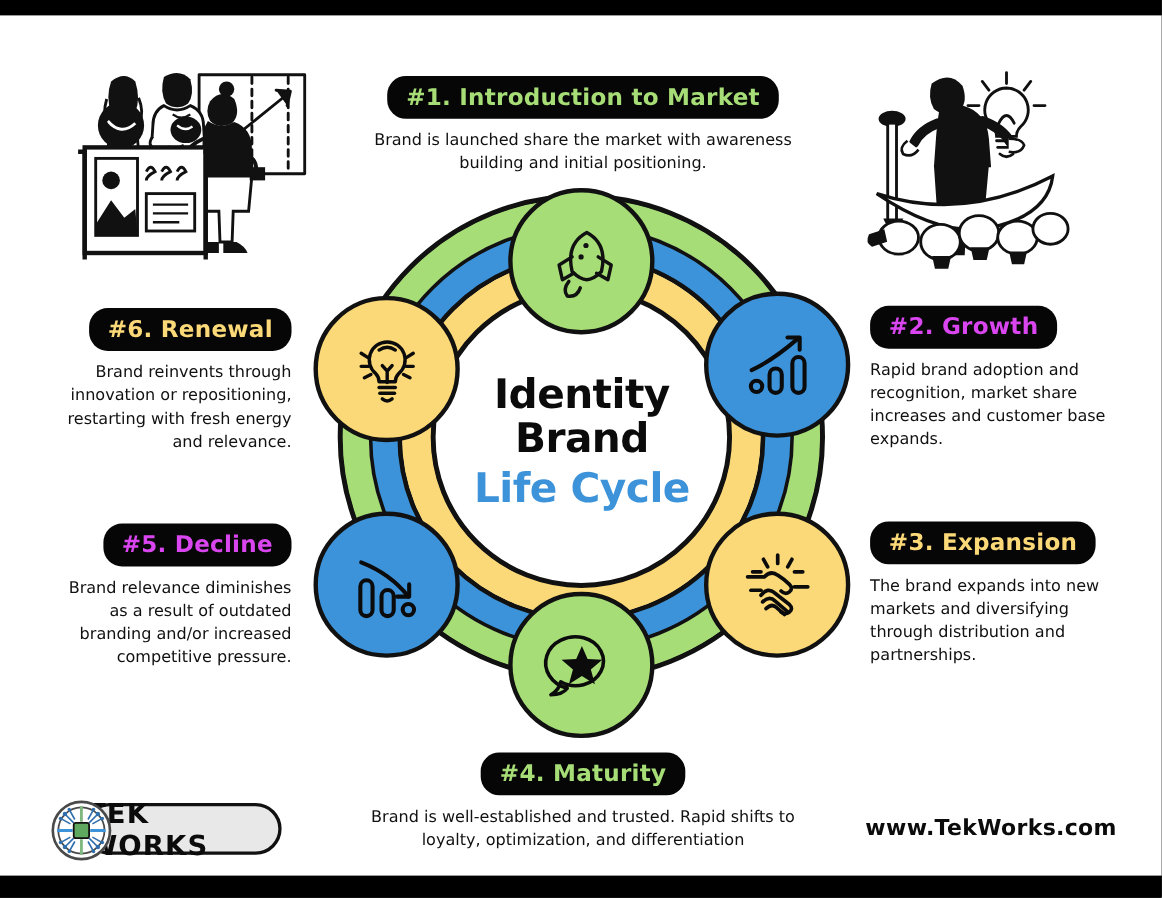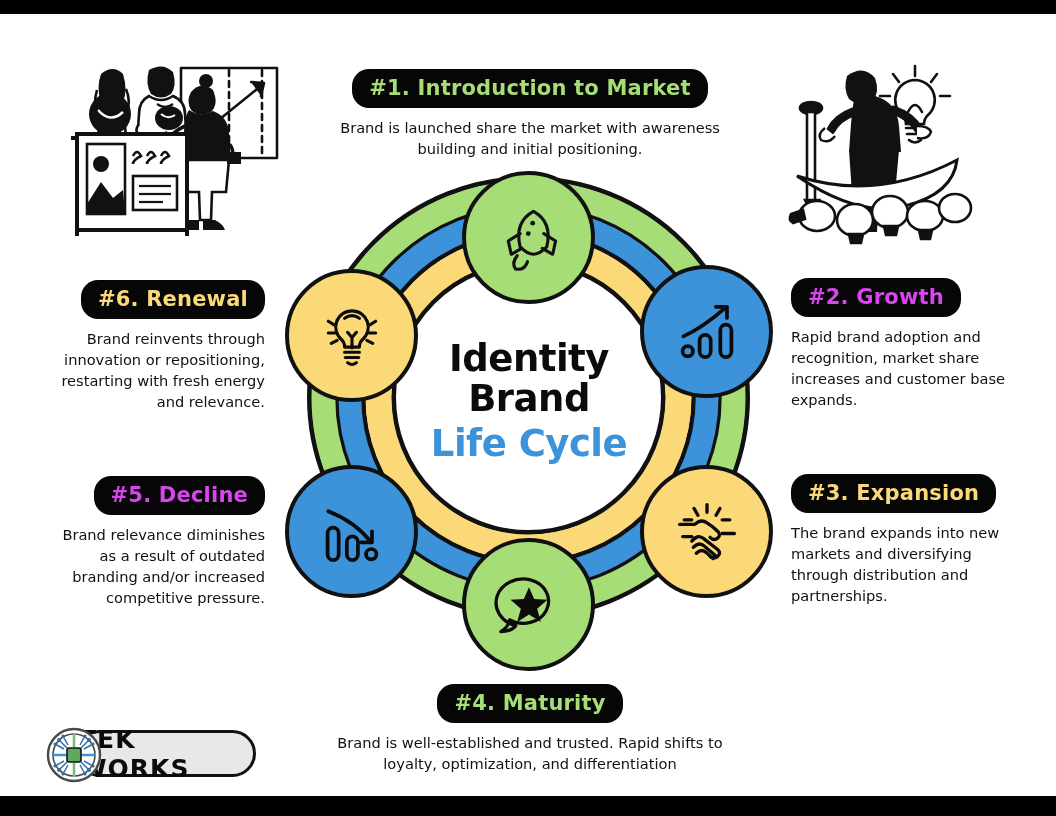--- a/index.html
+++ b/index.html
@@ -387,15 +387,16 @@
             <circle cx="9" cy="39" r="1.6"></circle>
               <circle cx="47" cy="39" r="1.6"></circle>
             <circle cx="17" cy="47" r="1.6"></circle>
               <circle cx="39" cy="47" r="1.6"></circle>
           </g>
           <rect x="21" y="21" width="14" height="14" rx="2" fill="#5fa85f" stroke="#111" stroke-width="1.6"></rect>
         </svg>
       </span>
     </div>
 
+    <div class="site">www.TekWorks.com</div>
 
   </div>
 </div>
 
 </body></html>

